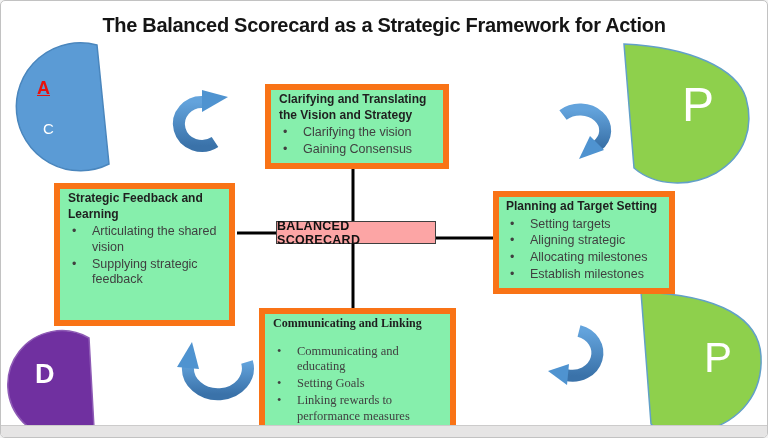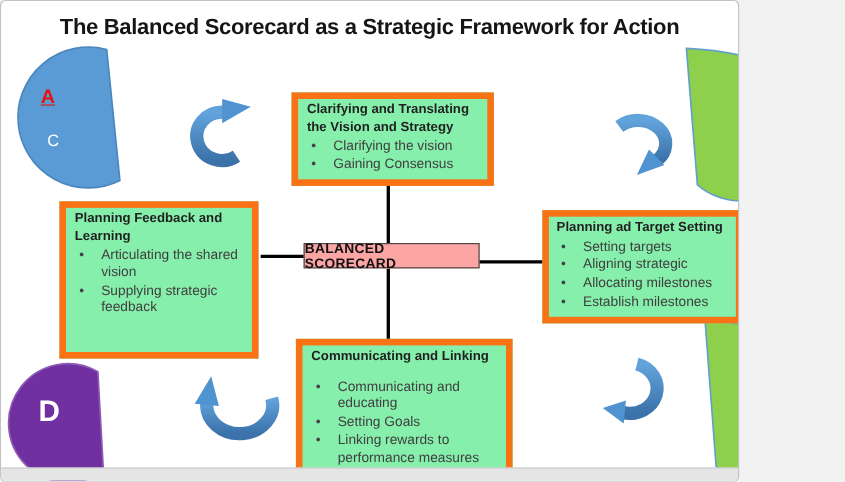--- a/index.html
+++ b/index.html
@@ -1,17 +1,17 @@
 <!DOCTYPE html>
 <html><head>
 <meta charset="utf-8">
 <style>
   html,body { margin:0; padding:0; background:#f2f2f2; }
   .slide {
-    position:relative; width:672px; height:438px;
+    position:relative; width:768px; height:438px;
     background:#ffffff; box-sizing:border-box;
     border:1px solid #c2c2c2; border-radius:5px; overflow:hidden;
     font-family:"Liberation Sans", sans-serif;
     color:#404040;
   }
   .title {
     position:absolute; left:0; top:13px; width:100%;
     text-align:center; font-size:20px; font-weight:bold; color:#151515;
     letter-spacing:-0.3px;
   }
@@ -27,21 +27,21 @@
     border:6px solid #f97316; box-sizing:border-box;
     padding:2px 8px 4px 8px; font-size:12.5px; line-height:1.26;
   }
   .tbox .bt { font-weight:bold; font-size:12px; color:#1f1f1f; line-height:1.3; }
   .tbox ul { margin:2px 0 0 0; padding:0; list-style:none; }
   .tbox li { position:relative; padding-left:24px; margin:0 0 1px 0; }
   .tbox li:before { content:"\2022"; position:absolute; left:4px; top:0; color:#404040; }
   .box-top    { left:264px; top:83px;  width:184px; min-height:75px; }
   .box-left   { left:53px;  top:182px; width:181px; min-height:143px; }
   .box-right  { left:492px; top:190px; width:182px; min-height:90px; padding-left:7px; }
-  .box-bottom { left:268px; top:307px; width:197px; min-height:122px; }
+  .box-bottom { left:258px; top:307px; width:197px; min-height:122px;font-family:Liberation Serif, serif; }
   .box-bottom .bt { margin-bottom:12px; }
   .center-box {
     position:absolute; z-index:2; left:275px; top:220px; width:160px; height:23px;
     background:#fca5a5; border:1.5px solid #3f3f3f; box-sizing:border-box;
     display:flex; align-items:center; justify-content:center;
     font-size:12.5px; font-weight:bold; color:#111111; letter-spacing:0.3px;
   }
   .bottom-band {
     position:absolute; z-index:4; left:0; bottom:0; width:100%; height:11px;
     background:#e6e5e5; border-top:1px solid #cccbcb;
@@ -100,21 +100,21 @@
 
   <div class="tbox box-top">
     <div class="bt">Clarifying and Translating the Vision and Strategy</div>
     <ul>
       <li>Clarifying the vision</li>
       <li>Gaining Consensus</li>
     </ul>
   </div>
 
   <div class="tbox box-left">
-    <div class="bt">Planning Feedback and Learning</div>
+    <div class="bt">Strategic Feedback and Learning</div>
     <ul>
       <li>Articulating the shared vision</li>
       <li>Supplying strategic feedback</li>
     </ul>
   </div>
 
   <div class="tbox box-right">
     <div class="bt">Planning ad Target Setting</div>
     <ul>
       <li>Setting targets</li>

